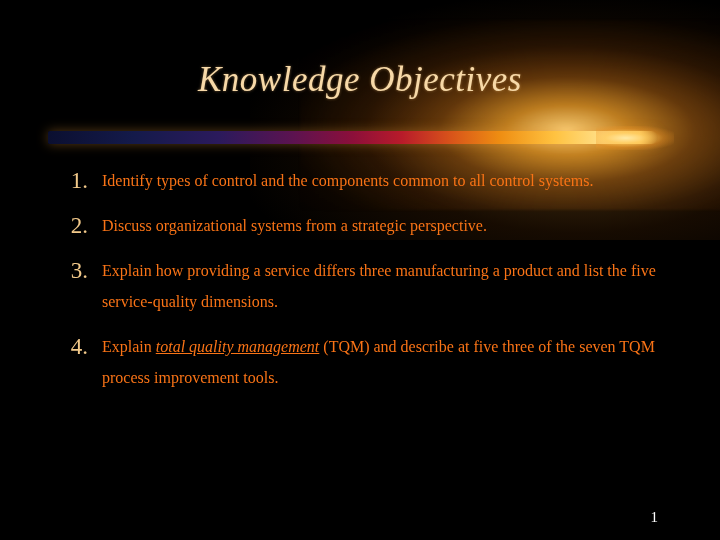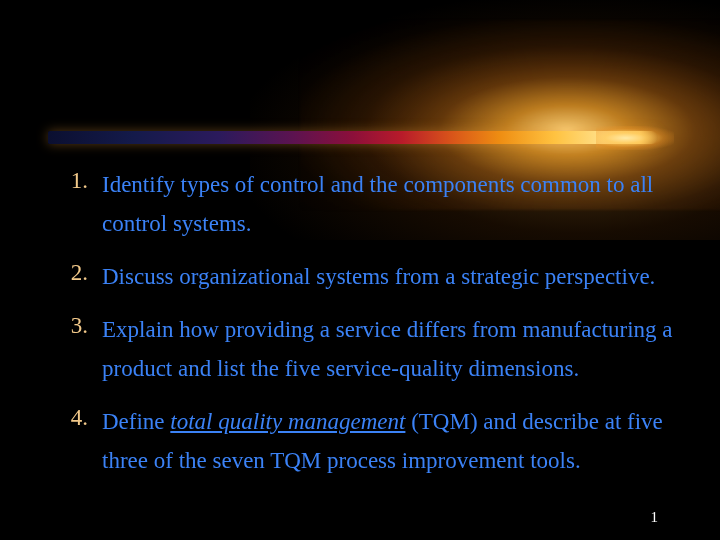--- a/index.html
+++ b/index.html
@@ -113,23 +113,23 @@
     width: 42px;
     flex: 0 0 42px;
     text-align: right;
     padding-right: 14px;
     color: #f2c98a;
     font-size: 23px;
     line-height: 31px;
   }
   .txt {
     flex: 1;
-    color: #3b82f6;
-    font-size: 23px;
-    line-height: 39px;
+    color: #f97316;
+    font-size: 16px;
+    line-height: 31px;
   }
   .txt em {
     font-style: italic;
     text-decoration: underline;
   }
 
   
   .pagenum {
     position: absolute;
     right: 62px;
@@ -139,43 +139,44 @@
   }
 </style>
 </head>
 <body>
 
 <div class="slide">
 
   <div class="glow-soft"></div>
   <div class="glow-right"></div>
 
+  <div class="title">Knowledge Objectives</div>
 
   <div class="divider"></div>
   <div class="divider-tip"></div>
 
   <div class="body">
 
     <div class="item">
       <div class="num">1.</div>
       <div class="txt"><span>Identify types of control and the components common to all control systems.</span></div>
     </div>
 
     <div class="item">
       <div class="num">2.</div>
       <div class="txt"><span>Discuss organizational systems from a strategic perspective.</span></div>
     </div>
 
     <div class="item">
       <div class="num">3.</div>
-      <div class="txt"><span>Explain how providing a service differs from manufacturing a product and list the five service-quality dimensions.</span></div>
+      <div class="txt"><span>Explain how providing a service differs three manufacturing a product and list the five service-quality dimensions.</span></div>
     </div>
 
     <div class="item">
       <div class="num">4.</div>
-      <div class="txt"><span>Define </span><em>total quality management</em><span> (TQM) and describe at five three of the seven TQM process improvement tools.</span></div>
+      <div class="txt"><span>Explain </span><em>total quality management</em><span> (TQM) and describe at five three of the seven TQM process improvement tools.</span></div>
     </div>
 
   </div>
 
   <div class="pagenum">1</div>
 
 </div>
 
 </body></html>

